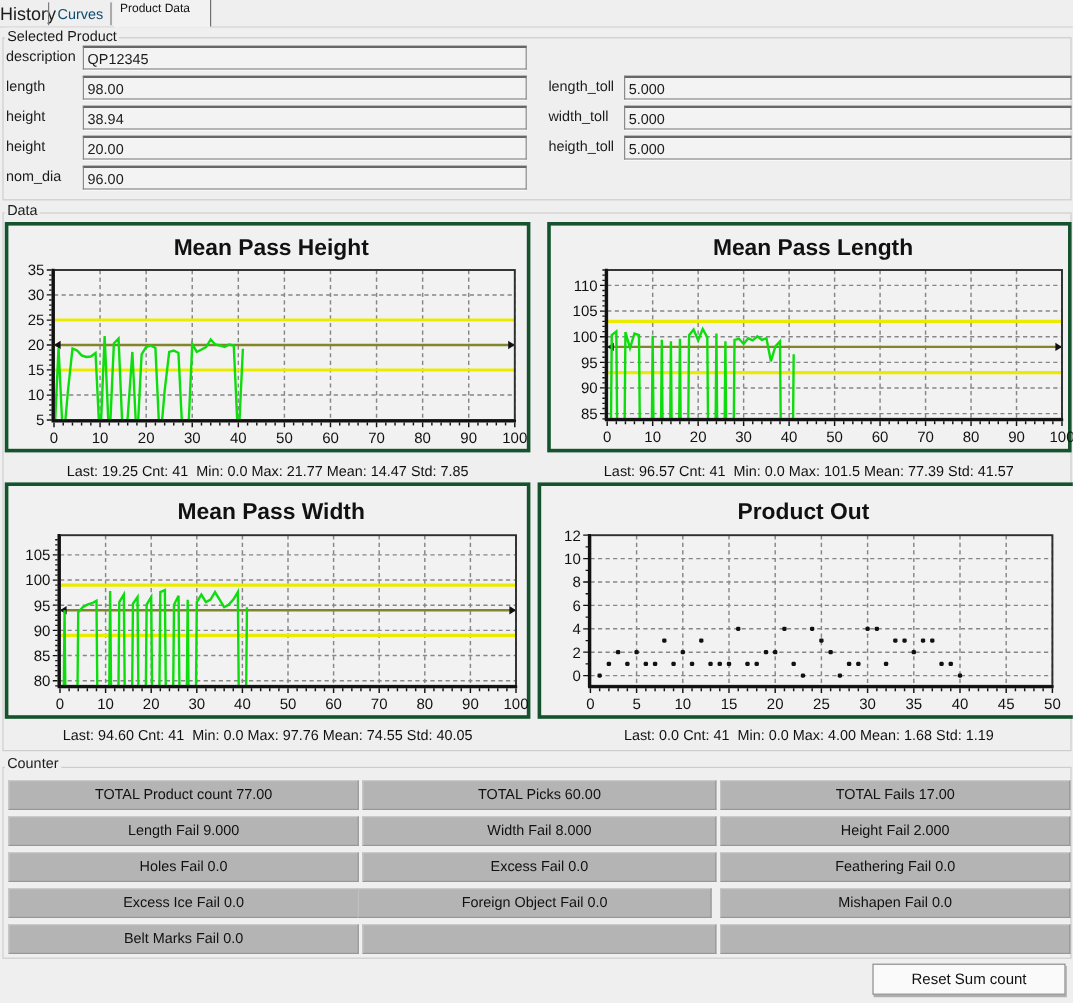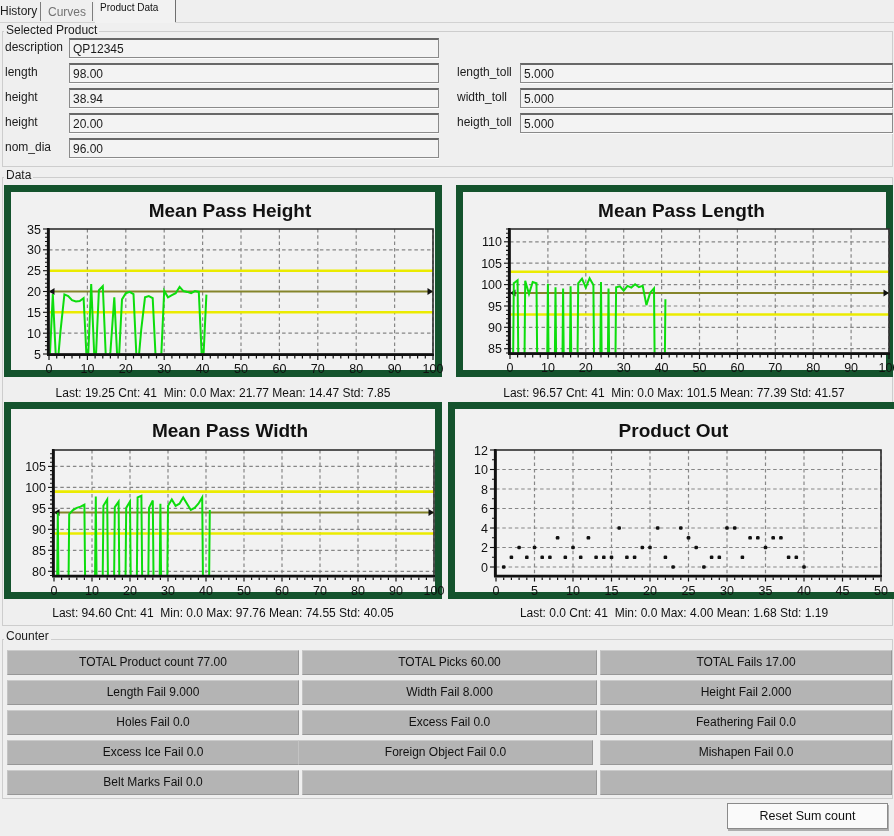--- a/index.html
+++ b/index.html
@@ -1,33 +1,33 @@
 <!DOCTYPE html>
 <html><head><meta charset="utf-8"><style>
 * { margin:0; padding:0; box-sizing:border-box; }
 html,body { width:894px; height:836px; background:#efefef; font-family:"Liberation Sans", sans-serif; overflow:hidden; }
 #page { position:relative; width:894px; height:836px; }
 .grp { position:absolute; border:1px solid #cdcdcd; }
 .grplab { position:absolute; font-size:12px; color:#1b1b1b; background:#efefef; padding:0 2px; }
 .lab { position:absolute; font-size:12px; color:#1b1b1b; }
 .fld { position:absolute; height:20px; background:#f3f3f3; border:1px solid #8a8a8a; border-top:2px solid #676767;
        font-size:12px; color:#1b1b1b; line-height:18px; padding-left:3px; box-shadow: 0 1px 0 #fbfbfb; }
-.panel { position:absolute; background:#f1f1f1; border:7px solid #14532d; }
+.panel { position:absolute; background:#f1f1f1; border:3px solid #14532d; }
 .cap { position:absolute; width:440px; text-align:center; font-size:12px; color:#111; }
 .cell { position:absolute; height:25px; background:#b4b4b4; border:1px solid #979797; border-top-color:#cbcbcb; border-left-color:#c3c3c3;
         text-align:center; font-size:12px; color:#111; line-height:23px; }
 #tabline { position:absolute; left:0; top:22px; width:894px; height:1px; background:#d2d2d2; }
 </style></head>
 <body>
 <div id="page">
 
 <div id="tabline"></div>
-<div style="position:absolute;left:0px;top:4px;font-size:12px;color:#1b1b1b;">History</div>
+<div style="position:absolute;left:0px;top:4px;font-size:15px;color:#1b1b1b;">History</div>
 <div style="position:absolute;left:40px;top:2px;width:1px;height:19px;background:#7d7d7d;"></div>
-<div style="position:absolute;left:48px;top:5px;font-size:12px;color:#737373;text-align:center;">Curves</div>
+<div style="position:absolute;left:48px;top:5px;font-size:12px;color:#0c4a6e;text-align:center;">Curves</div>
 <div style="position:absolute;left:92px;top:2px;width:1px;height:19px;background:#7d7d7d;"></div>
 <div style="position:absolute;left:95px;top:0px;width:80px;height:23px;background:#f2f2f2;z-index:2;"></div>
 <div style="position:absolute;left:100px;top:2px;font-size:10px;color:#111;z-index:3;">Product Data</div>
 <div style="position:absolute;left:175px;top:0px;width:1px;height:22px;background:#6f6f6f;z-index:3;"></div>
 
 <div class="grp" style="left:2px;top:31px;width:891px;height:136px;"></div>
 <div class="grplab" style="left:4px;top:22.5px;">Selected Product</div>
 <div class="fld" style="left:69px;top:38px;width:370px;">QP12345</div>
 <div class="fld" style="left:69px;top:63px;width:370px;">98.00</div>
 <div class="fld" style="left:69px;top:88px;width:370px;">38.94</div>

